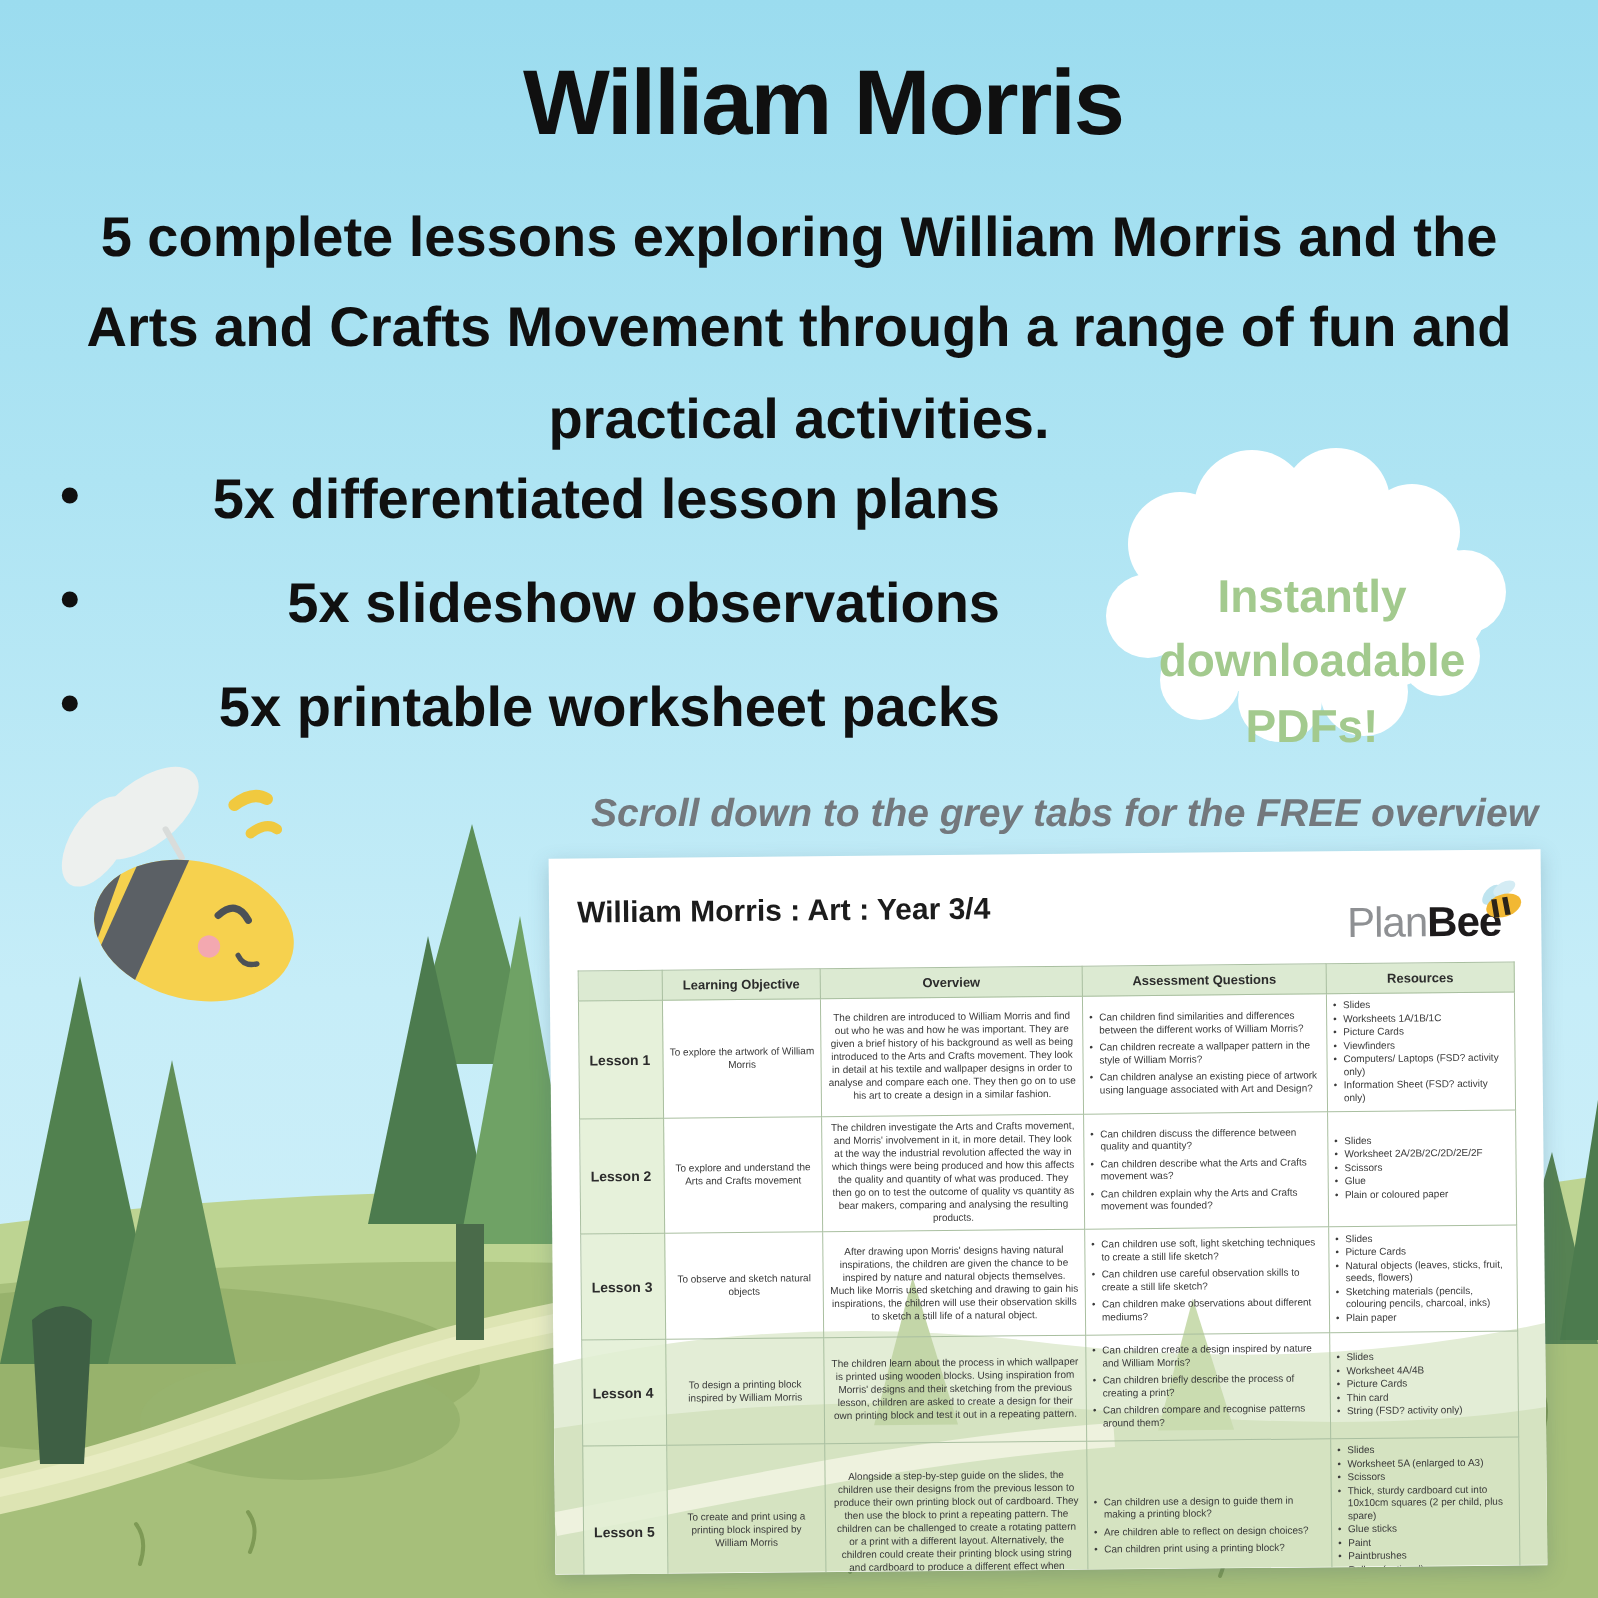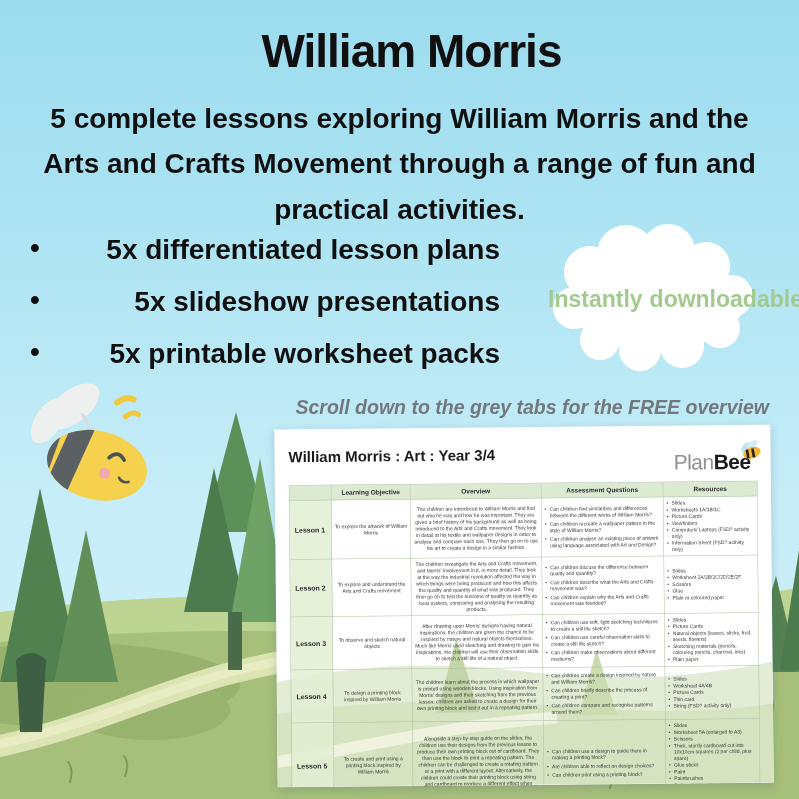--- a/index.html
+++ b/index.html
@@ -14,22 +14,22 @@
 
   
   .page-bullets{position:absolute;top:234px;left:30px;width:470px;text-align:right;}
   .page-bullets .bullet-item{position:relative;padding-left:36px;font-size:28px;font-weight:bold;
     color:#101010;margin-bottom:20px;}
   .page-bullets .bullet-item::before{content:"•";position:absolute;left:0;top:-2px;}
 
   
   .cloud-wrap{position:absolute;left:548px;top:224px;width:216px;height:152px;}
   .cloud-wrap svg{position:absolute;inset:0;}
-  .cloud-text{position:absolute;inset:0;display:flex;align-items:center;
-    justify-content:space-between;gap:7px;font-size:23px;font-weight:bold;color:#a3ca8e;line-height:1.1;}
+  .cloud-text{position:absolute;inset:0;display:flex;flex-direction:column;align-items:center;
+    justify-content:flex-end;gap:7px;font-size:23px;font-weight:bold;color:#a3ca8e;line-height:1.1;}
 
   
   .scroll-note{position:absolute;top:396px;right:30px;font-size:19.5px;font-weight:bold;
     font-style:italic;color:#73787d;margin-left:20px;}
 
   
   .bee{position:absolute;left:18px;top:376px;width:162px;height:132px;}
 
   
   .speech-bubble{position:absolute;left:36px;top:500px;width:216px;background:#ffffff;
@@ -107,21 +107,21 @@
       <path d="M745 332 q6 -14 -2 -24"></path>
         <path d="M770 340 q6 -16 0 -26"></path>
     </g>
   </svg>
 
   <div class="page-title">William Morris</div>
   <div class="page-subtitle">5 complete lessons exploring William Morris and the Arts and Crafts Movement through a range of fun and practical activities.</div>
 
   <div class="page-bullets">
       <div class="bullet-item">5x differentiated lesson plans</div>
-      <div class="bullet-item">5x slideshow presentations</div>
+      <div class="bullet-item">5x slideshow observations</div>
       <div class="bullet-item">5x printable worksheet packs</div>
     </div>
 
   <div class="cloud-wrap">
     <svg viewBox="0 0 216 152">
       <g fill="#ffffff">
         <ellipse cx="108" cy="78" rx="88" ry="48"></ellipse>
         <circle cx="42" cy="48" r="26"></circle>
           <circle cx="78" cy="30" r="29"></circle>
         <circle cx="120" cy="27" r="27"></circle>

